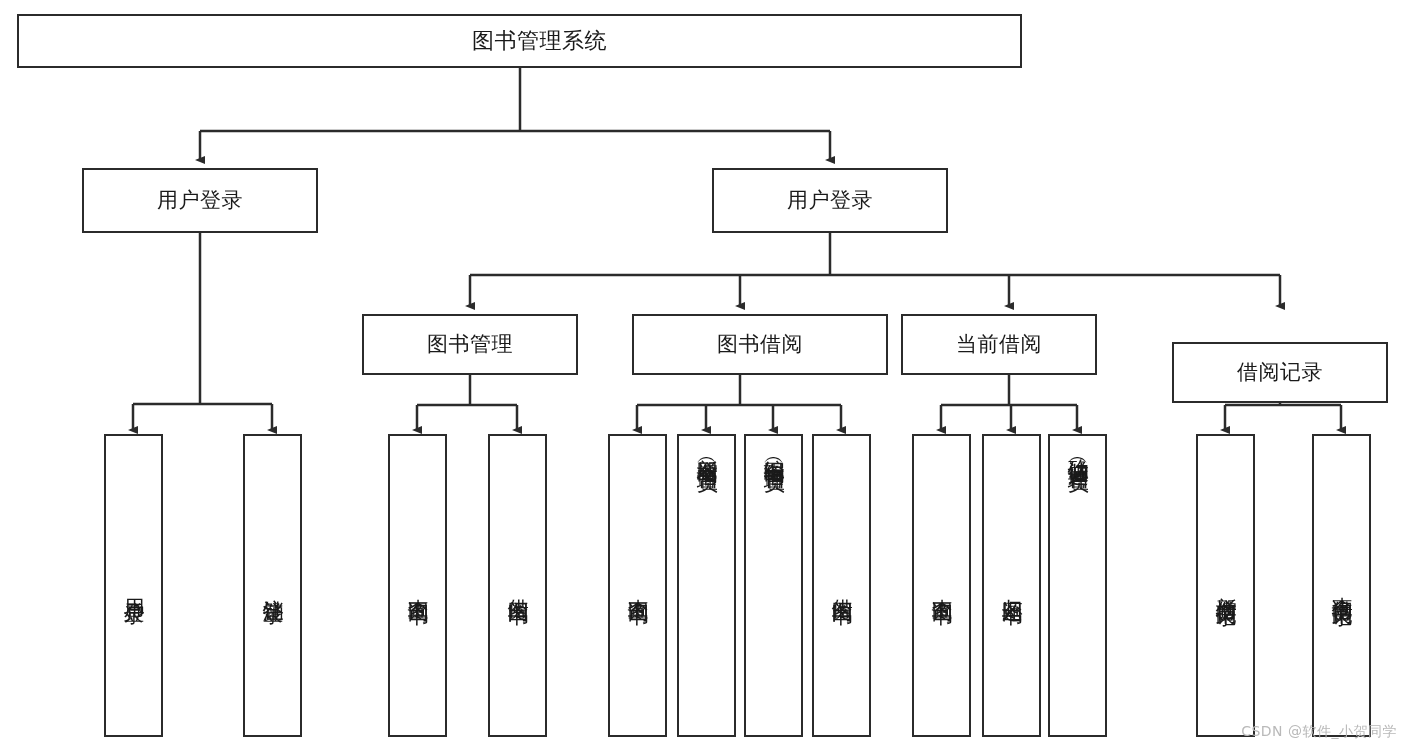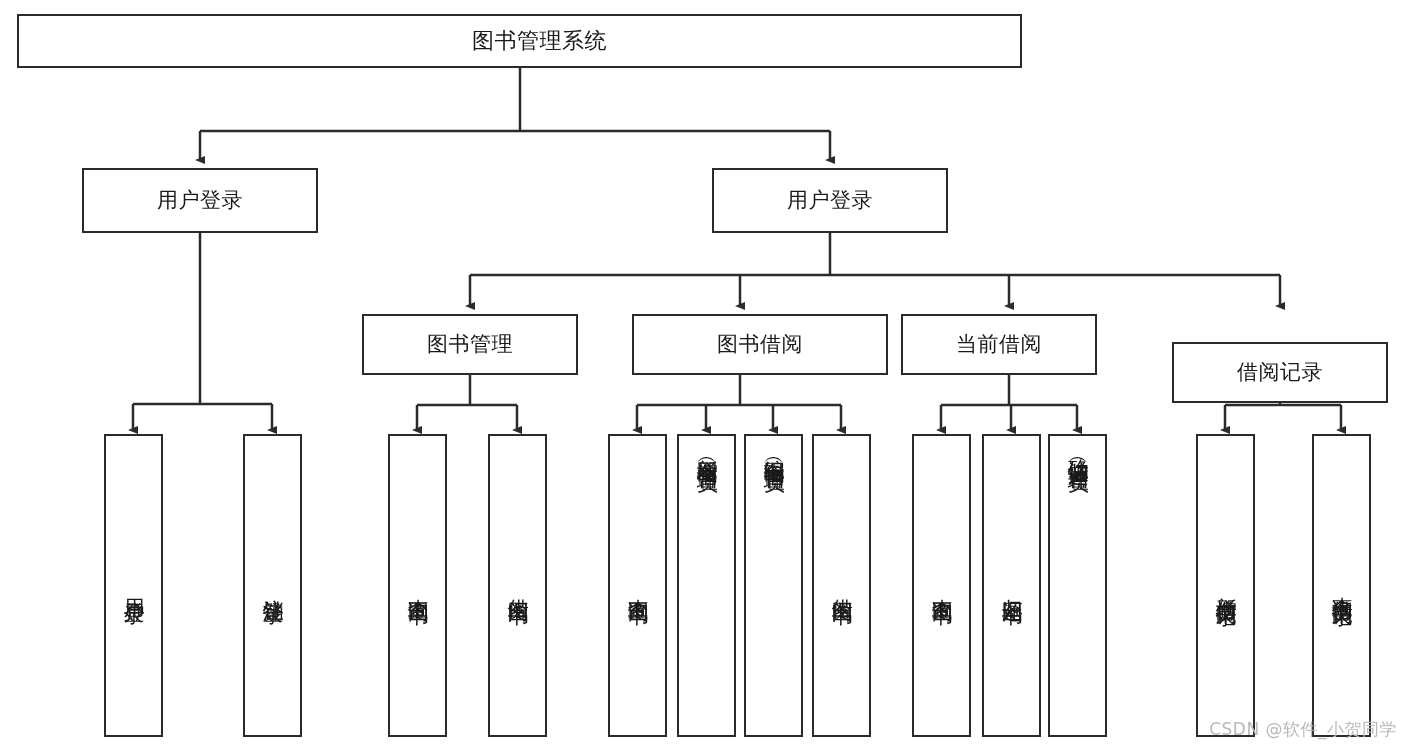--- a/index.html
+++ b/index.html
@@ -57,21 +57,21 @@
     left: 0;
     top: 0;
     width: 1405px;
     height: 747px;
     pointer-events: none;
   }
   .watermark {
     position: absolute;
     right: 8px;
     bottom: 6px;
-    font-size: 17px;
+    font-size: 14px;
     color: #b9b9b9;
     letter-spacing: 0.5px;
     white-space: nowrap;
   }
 </style>
 </head>
 <body>
 
 <div id="canvas">
 

